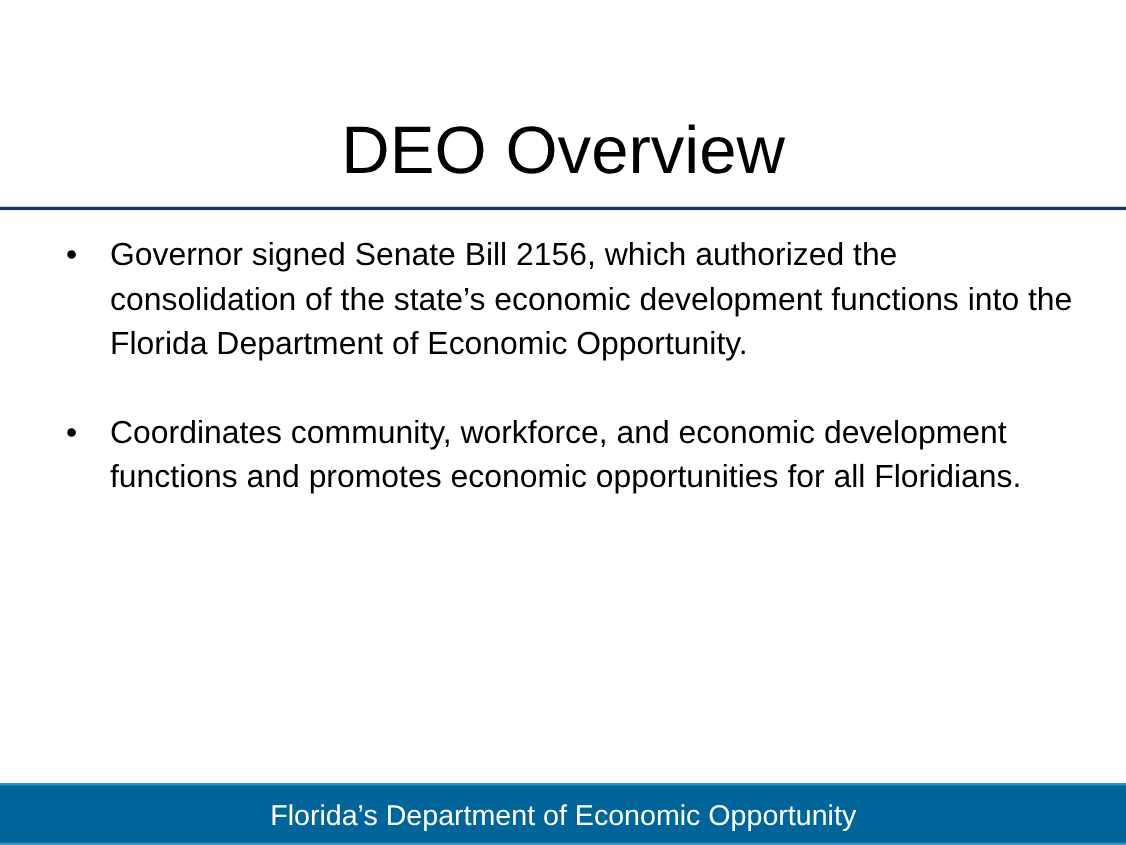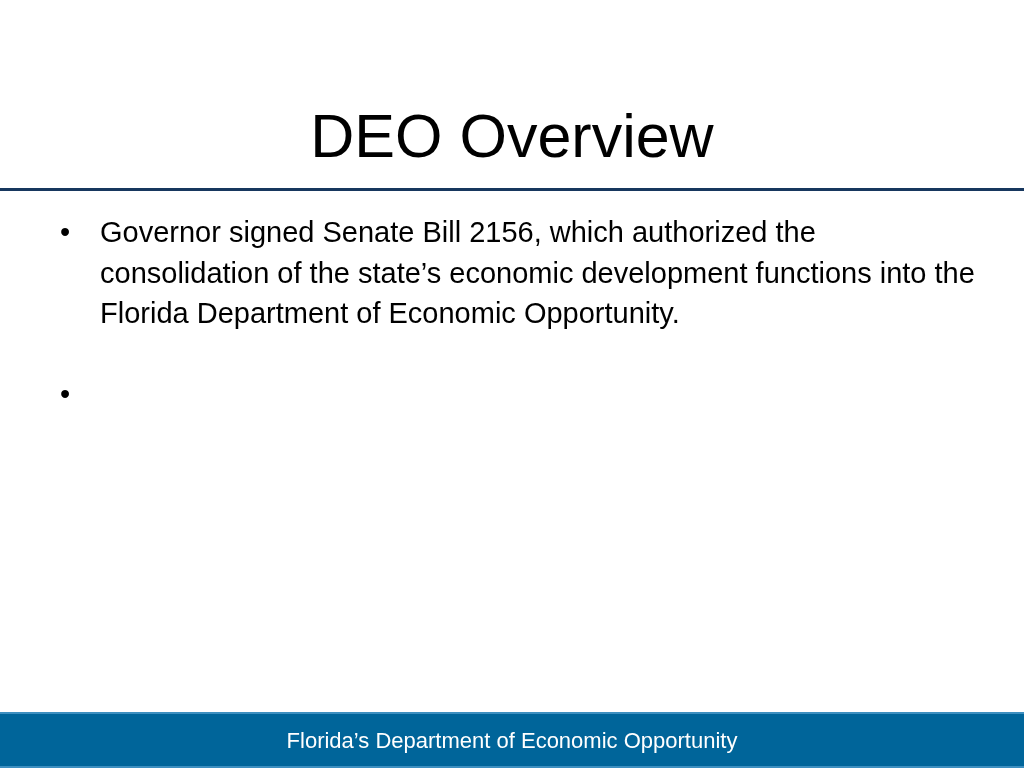--- a/index.html
+++ b/index.html
@@ -72,39 +72,40 @@
       background: #00659a;
       border-top: 2px solid #3d8fc0;
       border-bottom: 2px solid #3d8fc0;
       box-sizing: border-box;
       display: flex;
       align-items: center;
       justify-content: center;
     }
     .footer-text {
       color: #ffffff;
-      font-size: 22px;
+      font-size: 26px;
       line-height: 26px;
       padding-top: 2px;
     }
   </style>
 </head>
 <body>
 
 <div class="slide">
   <h1 class="title">DEO Overview</h1>
 
   <div class="divider"></div>
 
   <ul class="content">
     <li class="bullet-item">
       <span class="bullet-glyph">•</span>
       <span>Governor signed Senate Bill 2156, which authorized the consolidation of the state’s economic development functions into the Florida Department of Economic Opportunity.</span>
     </li>
     <li class="bullet-item">
       <span class="bullet-glyph">•</span>
+      <span>Coordinates community, workforce, and economic development functions and promotes economic opportunities for all Floridians.</span>
     </li>
   </ul>
 
   <div class="footer">
     <span class="footer-text">Florida’s Department of Economic Opportunity</span>
   </div>
 </div>
 
 </body></html>

